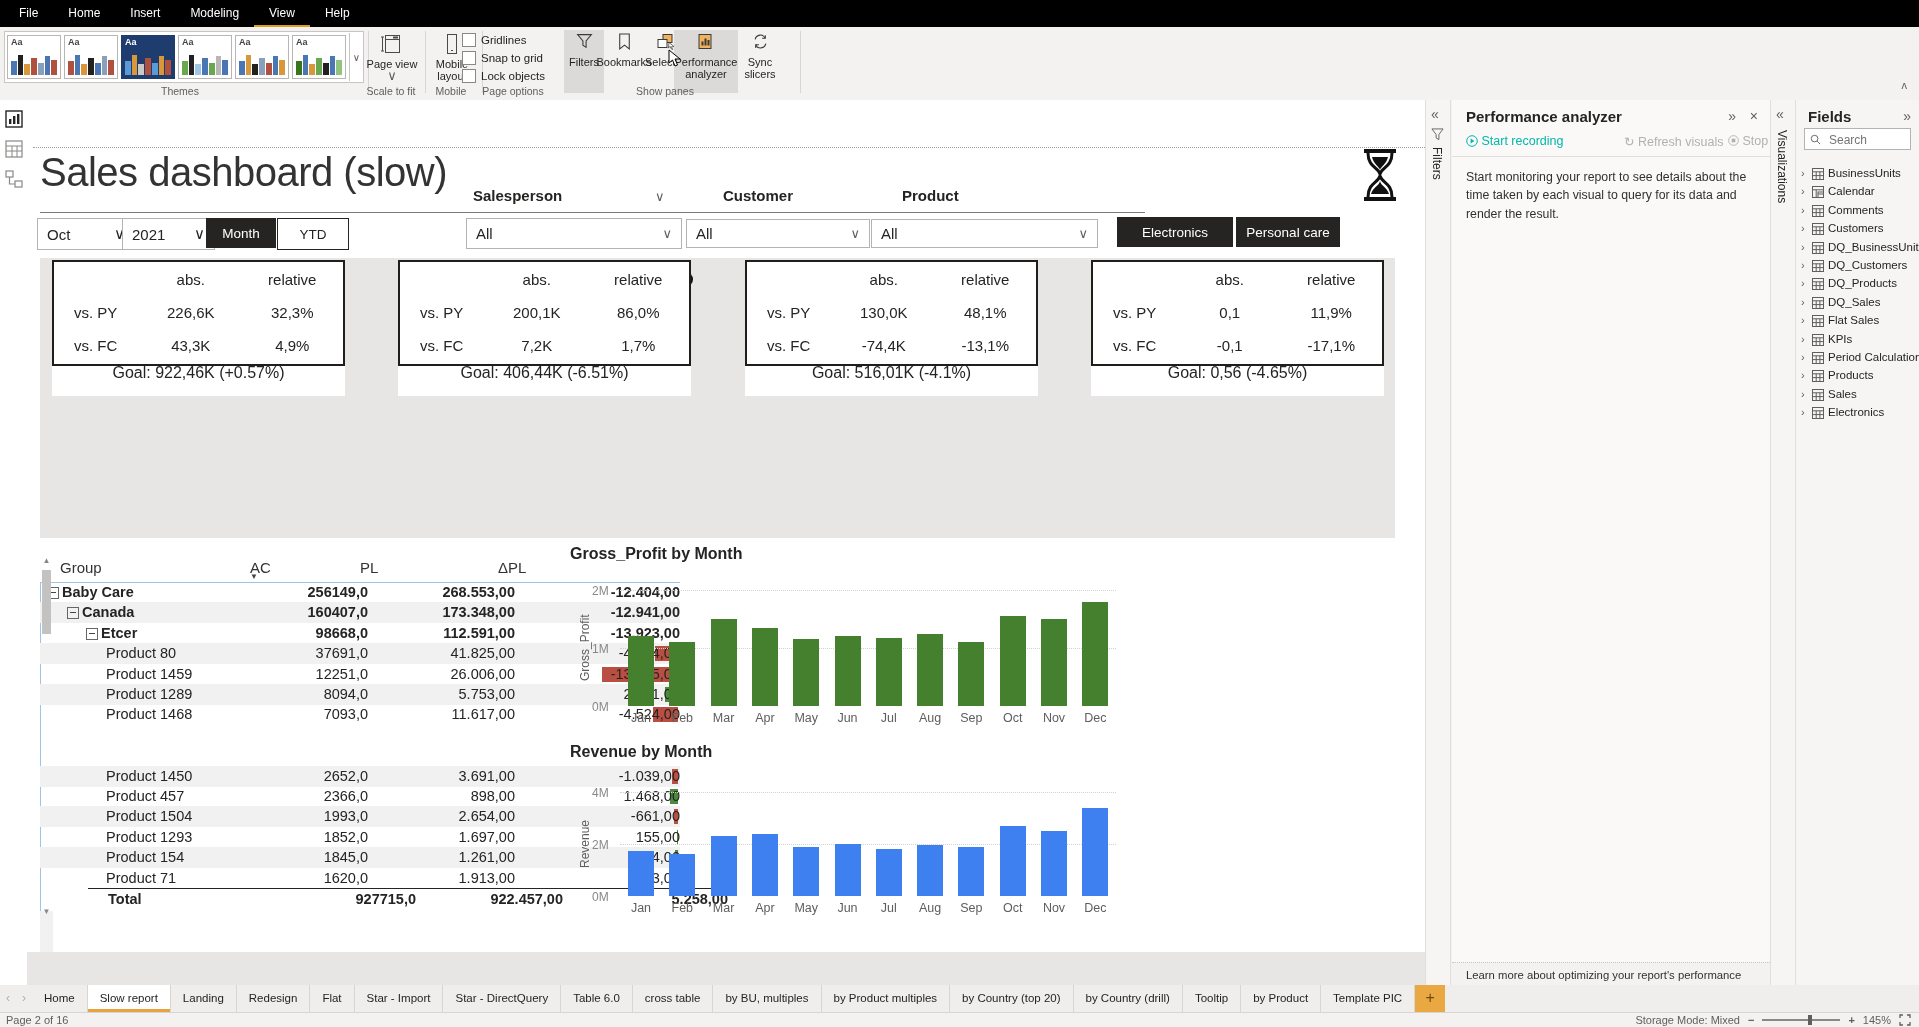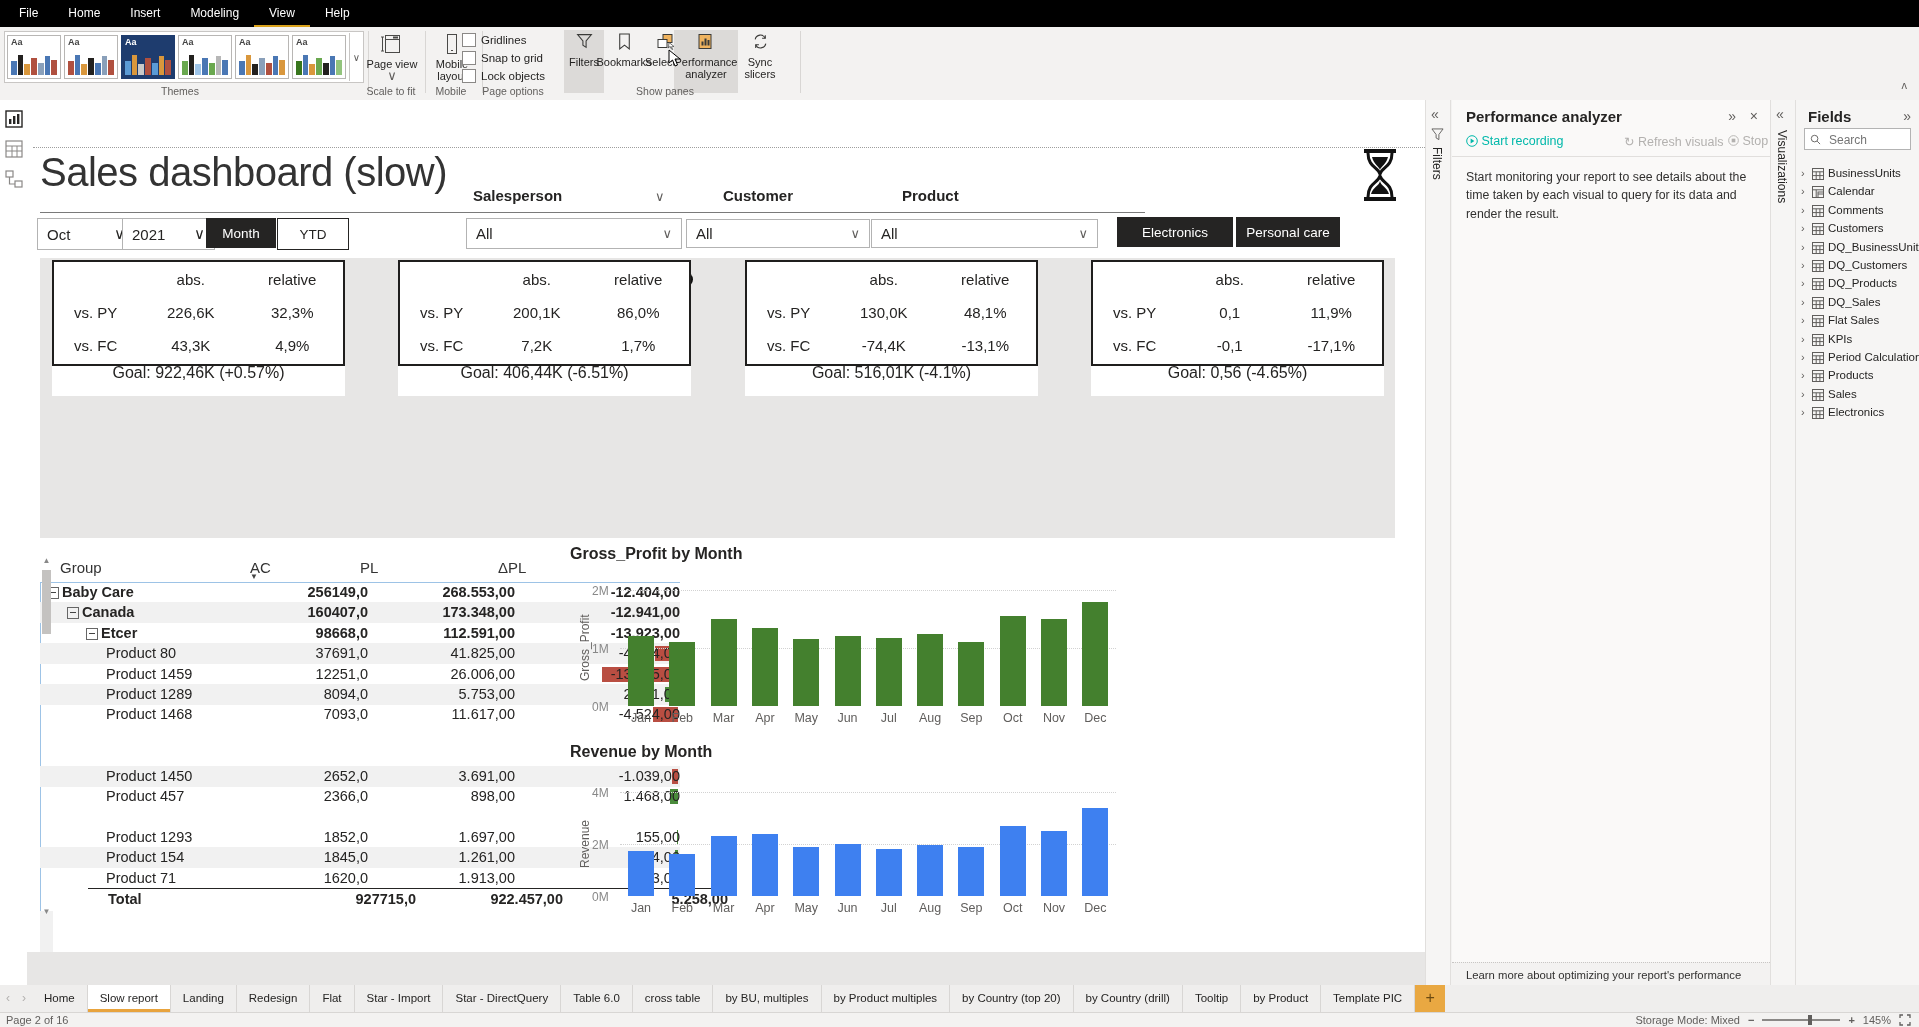--- a/index.html
+++ b/index.html
@@ -521,20 +521,26 @@
           <span class="lb" style="left: 66px;">Product 1450</span>
           <span class="tnum" style="left: 200px; width: 128px;">2652,0</span>
           <span class="tnum" style="left: 340px; width: 135px;">3.691,00</span>
           <span class="tnum" style="left: 470px; width: 170px;"><span style="position: absolute; right: 2px; top: 3px; height: 15px; width: 5.7145px; background: rgb(185, 78, 66);"></span><span style="position: relative;">-1.039,00</span></span>
         </div>
         <div class="trow" style="top: 230px;">
           <span class="lb" style="left: 66px;">Product 457</span>
           <span class="tnum" style="left: 200px; width: 128px;">2366,0</span>
           <span class="tnum" style="left: 340px; width: 135px;">898,00</span>
           <span class="tnum" style="left: 470px; width: 170px;"><span style="position: absolute; right: 2px; top: 3px; height: 15px; width: 8.074px; background: rgb(74, 139, 59);"></span><span style="position: relative;">1.468,00</span></span>
+        </div>
+        <div class="trow" style="top: 250.4px; background: rgb(241, 241, 241);">
+          <span class="lb" style="left: 66px;">Product 1504</span>
+          <span class="tnum" style="left: 200px; width: 128px;">1993,0</span>
+          <span class="tnum" style="left: 340px; width: 135px;">2.654,00</span>
+          <span class="tnum" style="left: 470px; width: 170px;"><span style="position: absolute; right: 2px; top: 3px; height: 15px; width: 3.6355px; background: rgb(185, 78, 66);"></span><span style="position: relative;">-661,00</span></span>
         </div>
         <div class="trow" style="top: 270.8px;">
           <span class="lb" style="left: 66px;">Product 1293</span>
           <span class="tnum" style="left: 200px; width: 128px;">1852,0</span>
           <span class="tnum" style="left: 340px; width: 135px;">1.697,00</span>
           <span class="tnum" style="left: 470px; width: 170px;"><span style="position: absolute; right: 2px; top: 3px; height: 15px; width: 1.5px; background: rgb(74, 139, 59);"></span><span style="position: relative;">155,00</span></span>
         </div>
         <div class="trow" style="top: 291.2px; background: rgb(241, 241, 241);">
           <span class="lb" style="left: 66px;">Product 154</span>
           <span class="tnum" style="left: 200px; width: 128px;">1845,0</span>

